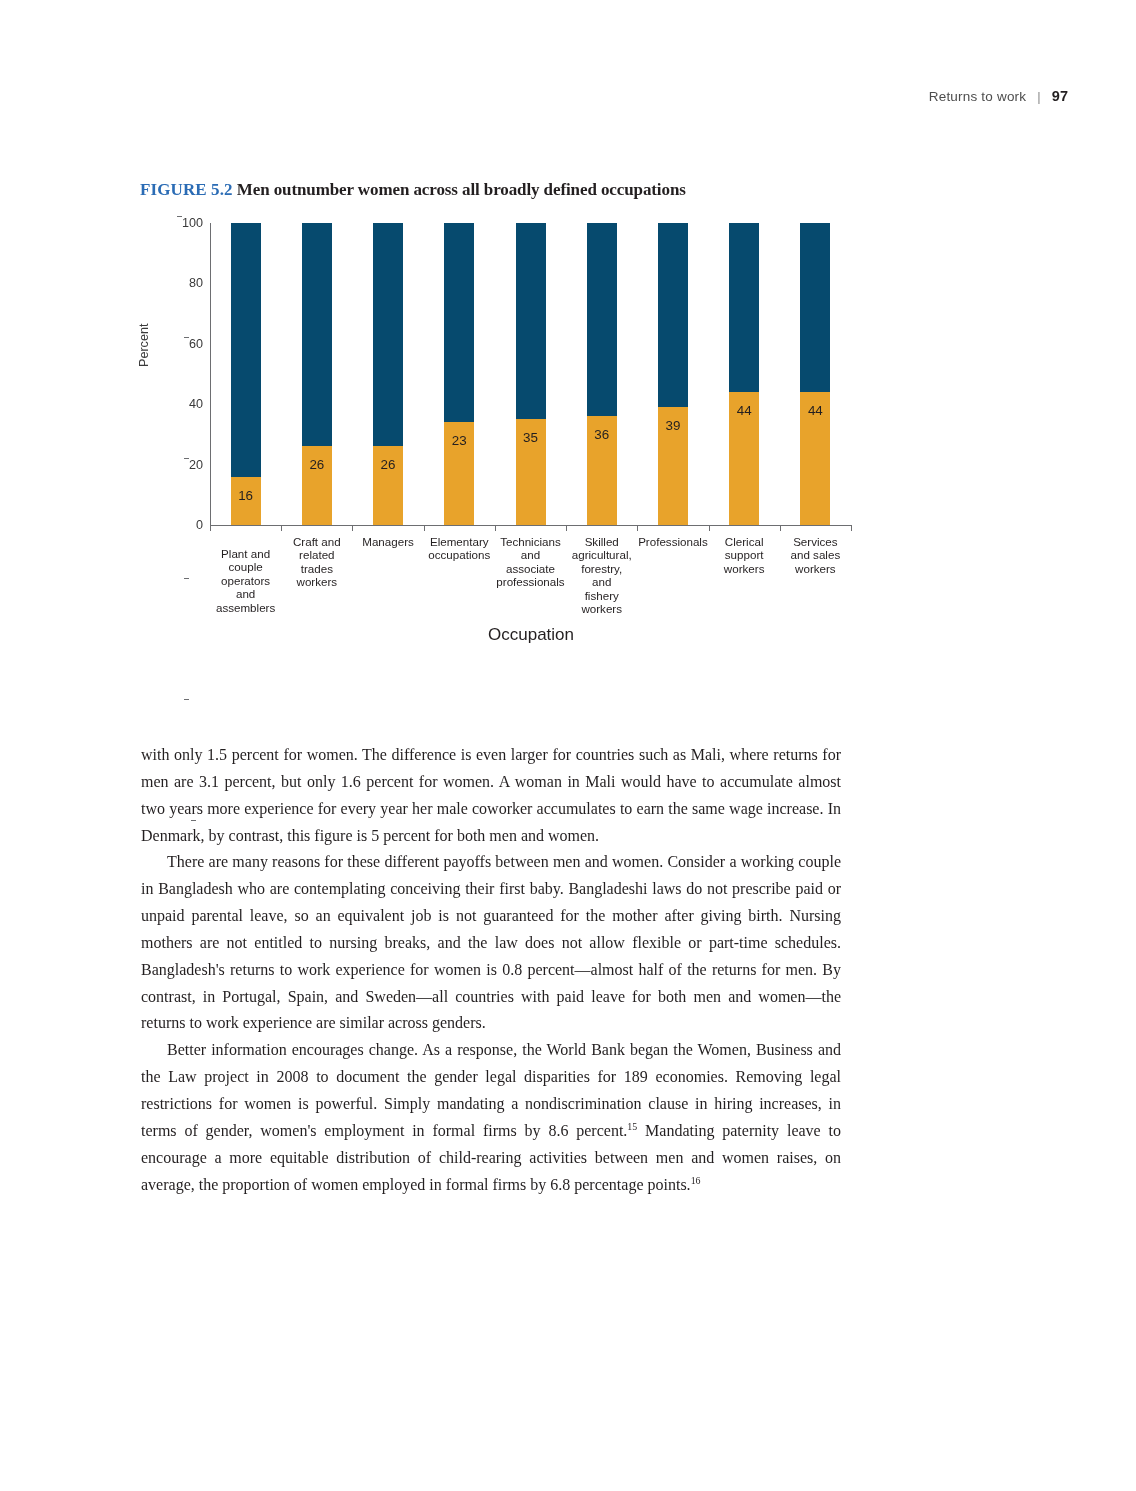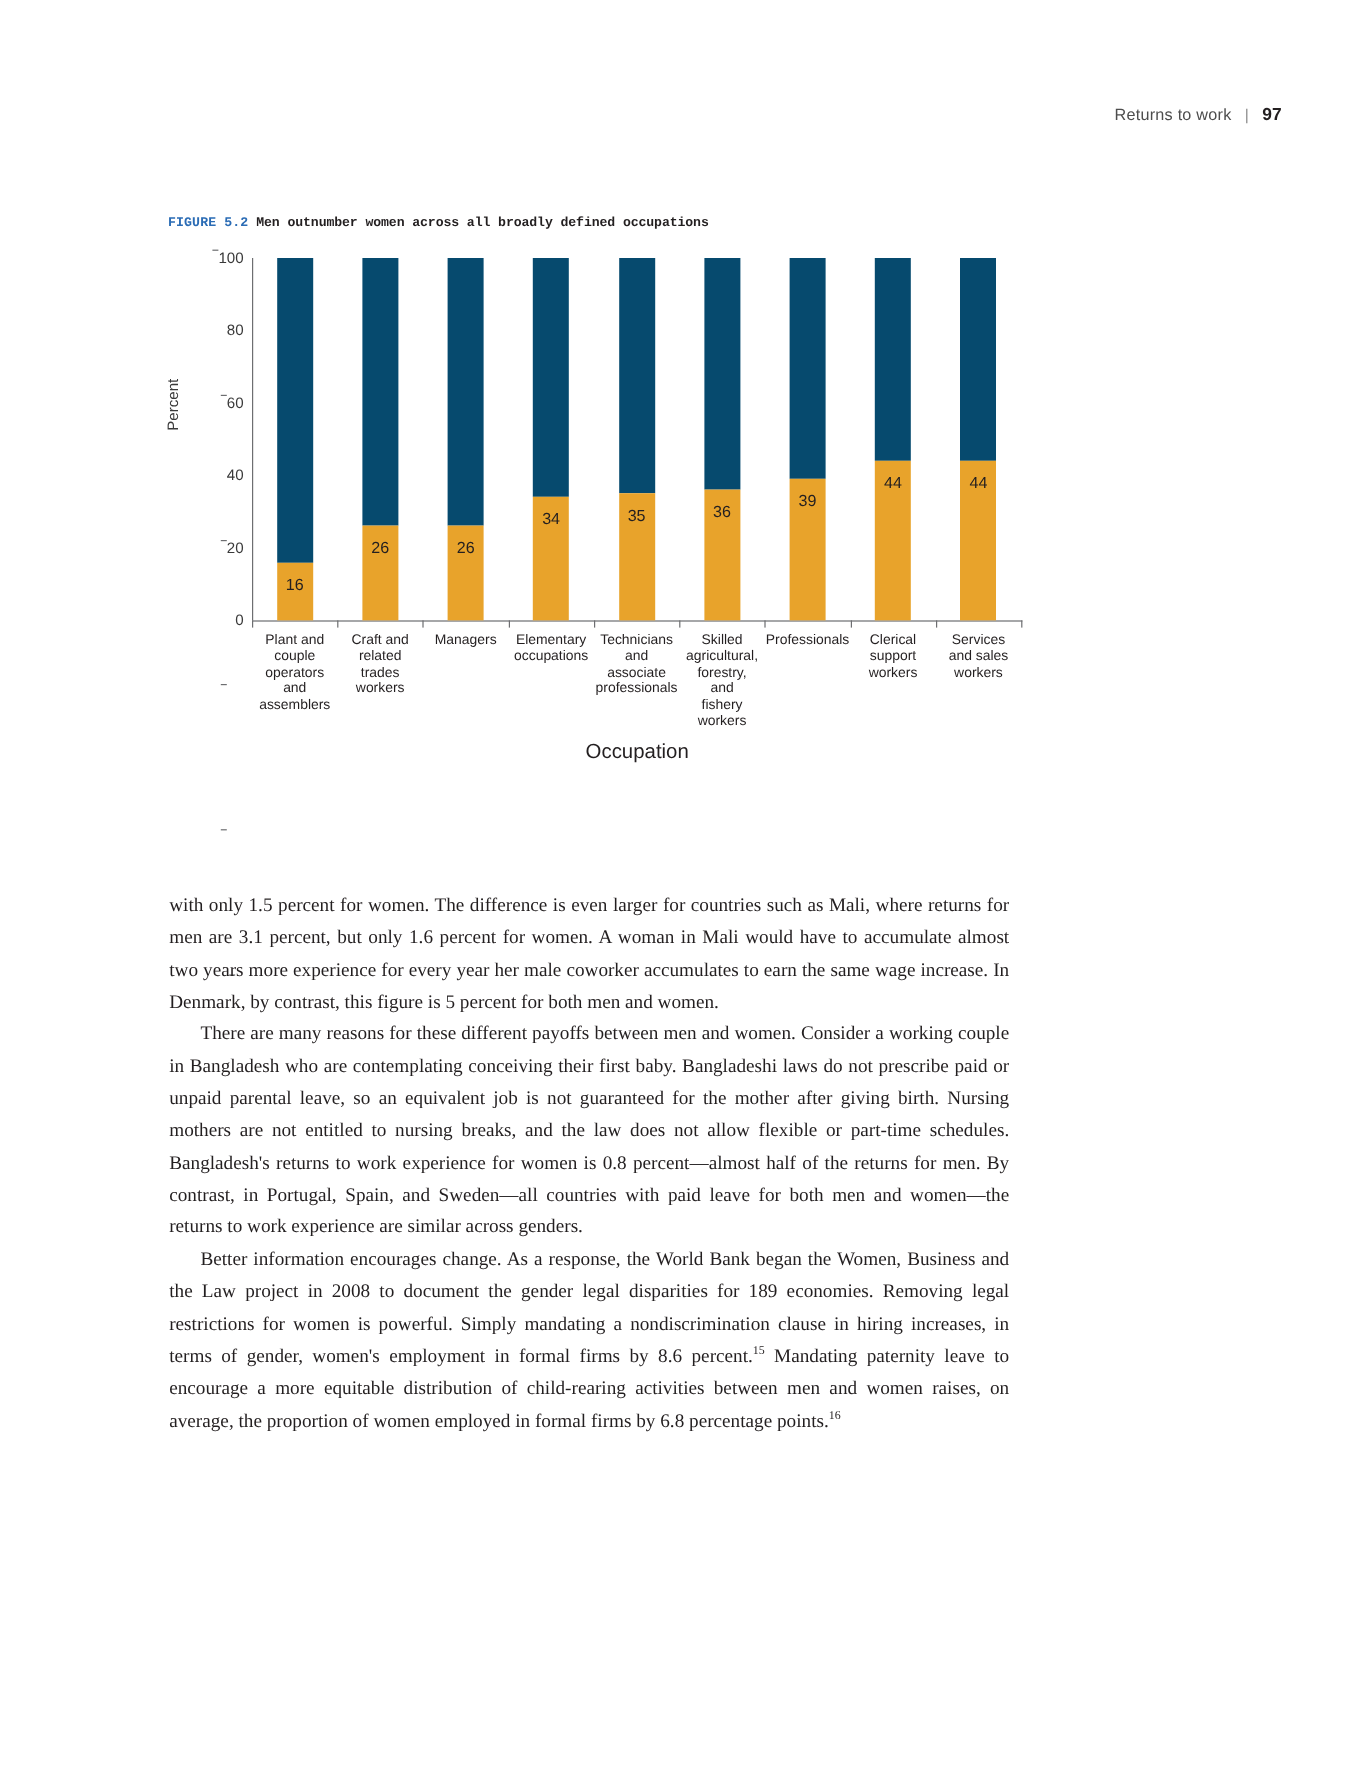--- a/index.html
+++ b/index.html
@@ -41,22 +41,22 @@
   }
 
   
   .figure-block {
     position: absolute;
     left: 140px;
     top: 180px;
     width: 860px;
   }
   .figure-title {
-    font-family: Liberation Mono, monospace;
-    font-size: 11px;
+    font-family: Liberation Serif, serif;
+    font-size: 17px;
     font-weight: bold;
     color: #231f20;
     letter-spacing: -.1px;
     white-space: nowrap;
   }
   .figure-title .fignum {
     color: #2b6cb5;
     letter-spacing: .1px;
   }
 
@@ -262,21 +262,21 @@
         <div class="bar-value" style="left: 106.833px; bottom: 52.52px;">26</div>
         <div class="bar-col" style="left: 163.056px; width: 30px;">
           <div class="seg-men" style="bottom: 78.52px; height: 223.48px; background: rgb(6, 74, 110);"></div>
           <div class="seg-women" style="bottom: 0px; height: 78.52px; background: rgb(232, 163, 43);"></div>
         </div>
         <div class="bar-value" style="left: 178.056px; bottom: 52.52px;">26</div>
         <div class="bar-col" style="left: 234.278px; width: 30px;">
           <div class="seg-men" style="bottom: 102.68px; height: 199.32px; background: rgb(6, 74, 110);"></div>
           <div class="seg-women" style="bottom: 0px; height: 102.68px; background: rgb(232, 163, 43);"></div>
         </div>
-        <div class="bar-value" style="left: 249.278px; bottom: 76.68px;">34</div>
+        <div class="bar-value" style="left: 249.278px; bottom: 76.68px;">23</div>
         <div class="bar-col" style="left: 305.5px; width: 30px;">
           <div class="seg-men" style="bottom: 105.7px; height: 196.3px; background: rgb(6, 74, 110);"></div>
           <div class="seg-women" style="bottom: 0px; height: 105.7px; background: rgb(232, 163, 43);"></div>
         </div>
         <div class="bar-value" style="left: 320.5px; bottom: 79.7px;">35</div>
         <div class="bar-col" style="left: 376.722px; width: 30px;">
           <div class="seg-men" style="bottom: 108.72px; height: 193.28px; background: rgb(6, 74, 110);"></div>
           <div class="seg-women" style="bottom: 0px; height: 108.72px; background: rgb(232, 163, 43);"></div>
         </div>
         <div class="bar-value" style="left: 391.722px; bottom: 82.72px;">36</div>
@@ -302,21 +302,21 @@
         <div class="xsep" style="left: 212.444px;"></div>
         <div class="xsep" style="left: 283.667px;"></div>
         <div class="xsep" style="left: 354.889px;"></div>
         <div class="xsep" style="left: 426.111px;"></div>
         <div class="xsep" style="left: 497.333px;"></div>
         <div class="xsep" style="left: 568.556px;"></div>
         <div class="xsep" style="left: 639.778px;"></div>
         <div class="xsep" style="left: 711px;"></div>
       </div>
     <div id="xcatholder">
-        <div class="xcat" style="left: 70px; width: 71.2222px;">
+        <div class="xcat" style="left: 70px; width: 71.2222px; margin-top: 12px;">
           <div>Plant and</div>
           <div>couple</div>
           <div>operators</div>
           <div>and</div>
           <div>assemblers</div>
         </div>
         <div class="xcat" style="left: 141.222px; width: 71.2222px;">
           <div>Craft and</div>
           <div>related</div>
           <div>trades</div>

